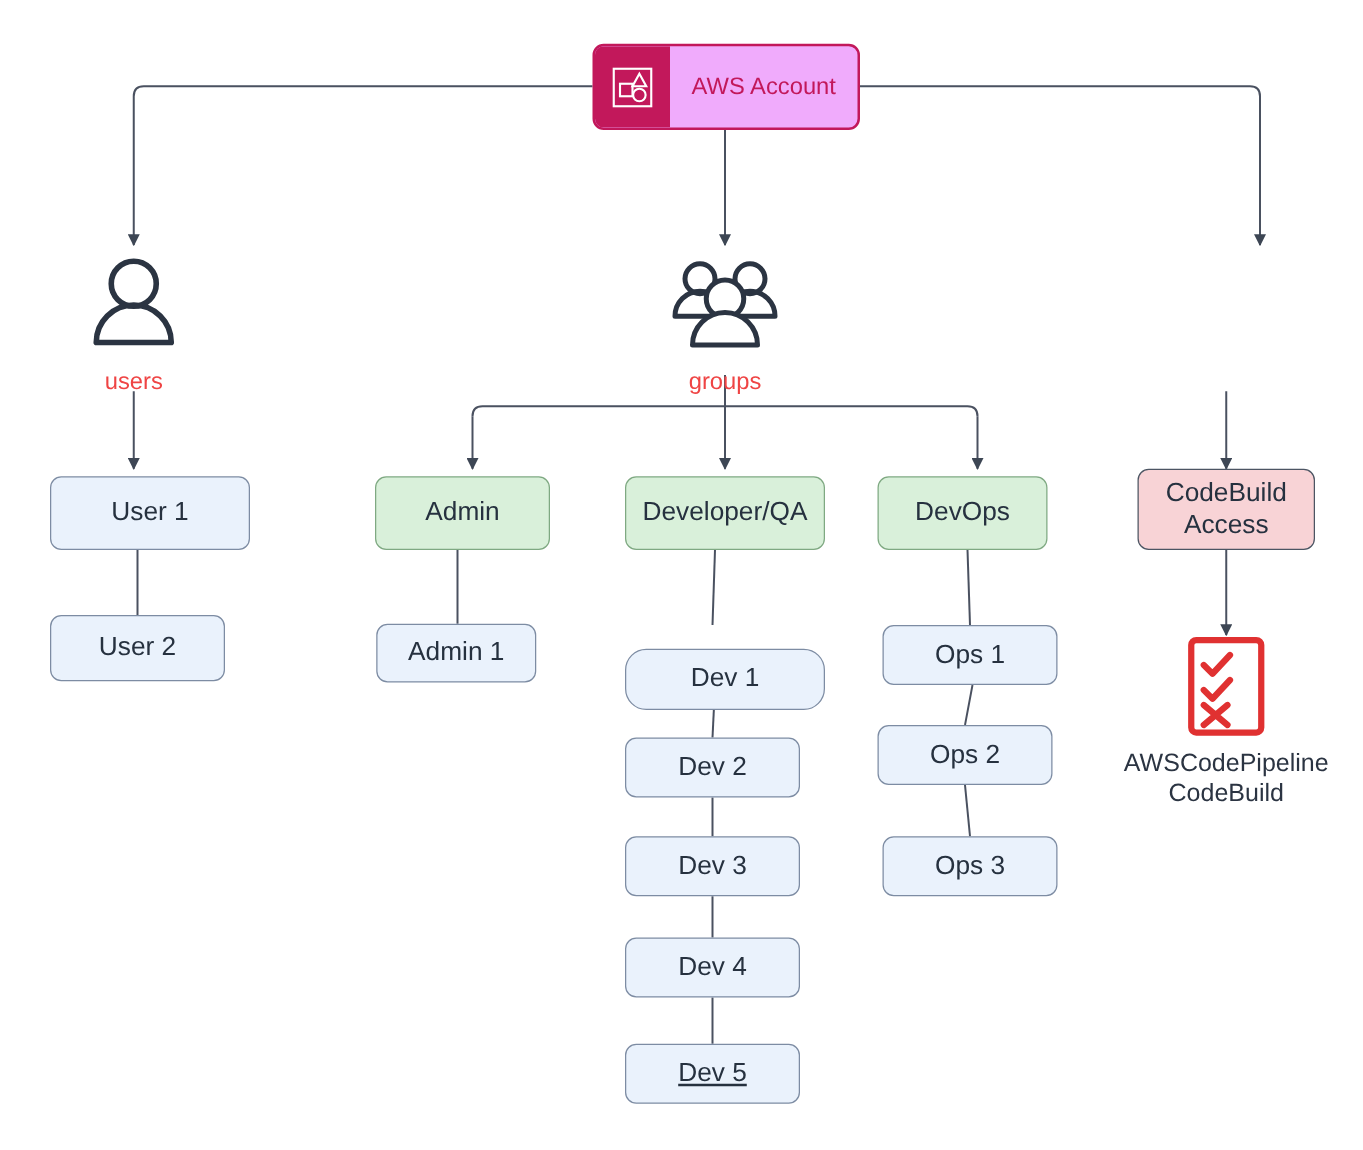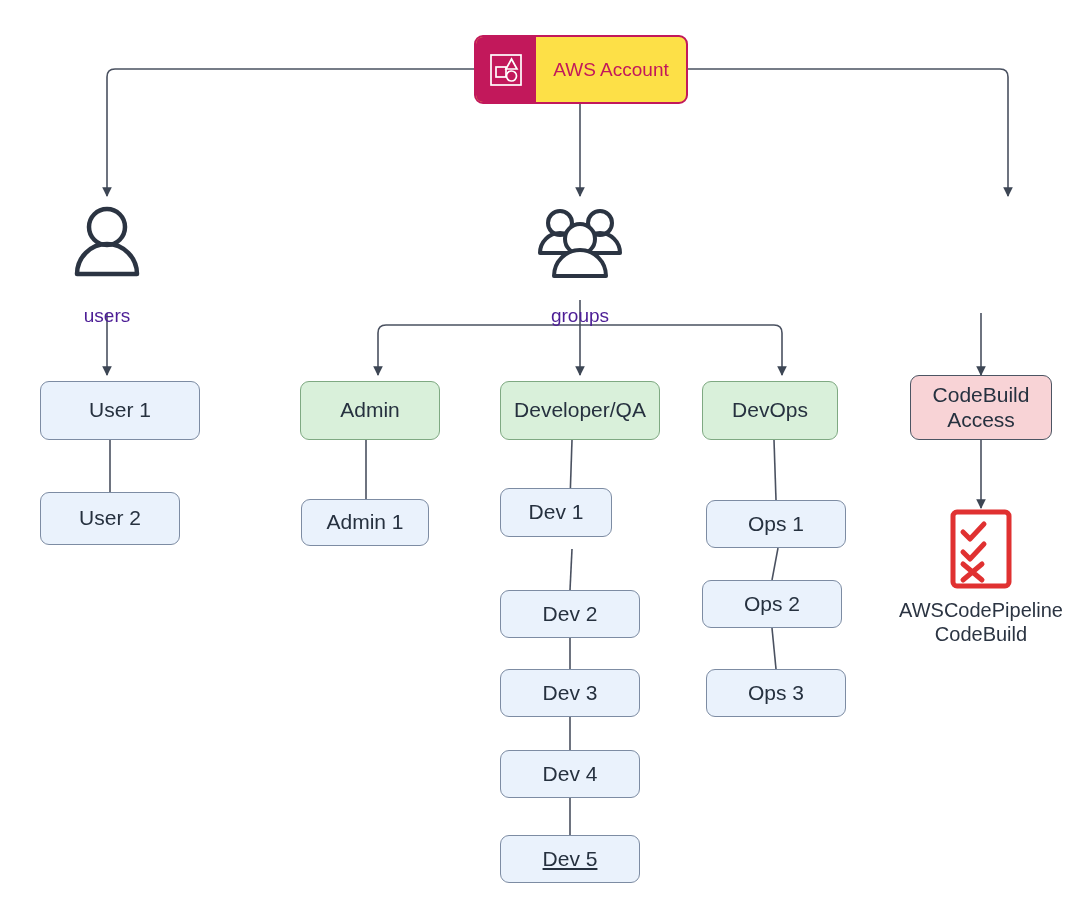--- a/index.html
+++ b/index.html
@@ -21,21 +21,21 @@
     width: 1090px;
     height: 920px;
     pointer-events: none;
   }
 
   
   .aws-account {
     position: absolute;
     display: flex;
     align-items: stretch;
-    background: #fde047;
+    background: #f0abfc;
     border: 2px solid #c2185b;
     border-radius: 9px;
     box-sizing: border-box;
     overflow: hidden;
   }
   .aws-account-iconbox {
     width: 60px;
     background: #c2185b;
     display: flex;
     align-items: center;
@@ -54,24 +54,24 @@
   }
 
   
   .entity {
     position: absolute;
     display: flex;
     flex-direction: column;
     align-items: center;
   }
   .entity-caption {
-    color: #4c1d95;
+    color: #ef4444;
     font-size: 19px;
     line-height: 1;
-    margin-top: 20px;
+    margin-top: 9px;
     white-space: nowrap;
   }
   .entity-caption.small {
     font-size: 16px;
   }
 
   
   .node {
     position: absolute;
     box-sizing: border-box;
@@ -200,21 +200,21 @@
 
   <div class="node blue" style="left:40px; top:381px; width:160px; height:59px;">User 1</div>
   <div class="node blue" style="left:40px; top:492px; width:140px; height:53px;text-align:center;">User 2</div>
 
   <div class="node green" style="left:300px; top:381px; width:140px; height:59px;">Admin</div>
   <div class="node green" style="left:500px; top:381px; width:160px; height:59px;">Developer/QA</div>
   <div class="node green" style="left:702px; top:381px; width:136px; height:59px;">DevOps</div>
 
   <div class="node blue" style="left:301px; top:499px; width:128px; height:47px;">Admin 1</div>
 
-  <div class="node blue" style="left:500px; top:488px; width:112px; height:49px;">Dev 1</div>
+  <div class="node blue" style="left:500px; top:519px; width:160px; height:49px;border-radius:17px;">Dev 1</div>
   <div class="node blue" style="left:500px; top:590px; width:140px; height:48px;">Dev 2</div>
   <div class="node blue" style="left:500px; top:669px; width:140px; height:48px;">Dev 3</div>
   <div class="node blue" style="left:500px; top:750px; width:140px; height:48px;">Dev 4</div>
   <div class="node blue" style="left:500px; top:835px; width:140px; height:48px;text-decoration:underline;">Dev 5</div>
 
   <div class="node blue" style="left:706px; top:500px; width:140px; height:48px;">Ops 1</div>
   <div class="node blue" style="left:702px; top:580px; width:140px; height:48px;">Ops 2</div>
   <div class="node blue" style="left:706px; top:669px; width:140px; height:48px;">Ops 3</div>
 
   <div class="node pink" style="left:910px; top:375px; width:142px; height:65px;">CodeBuild

